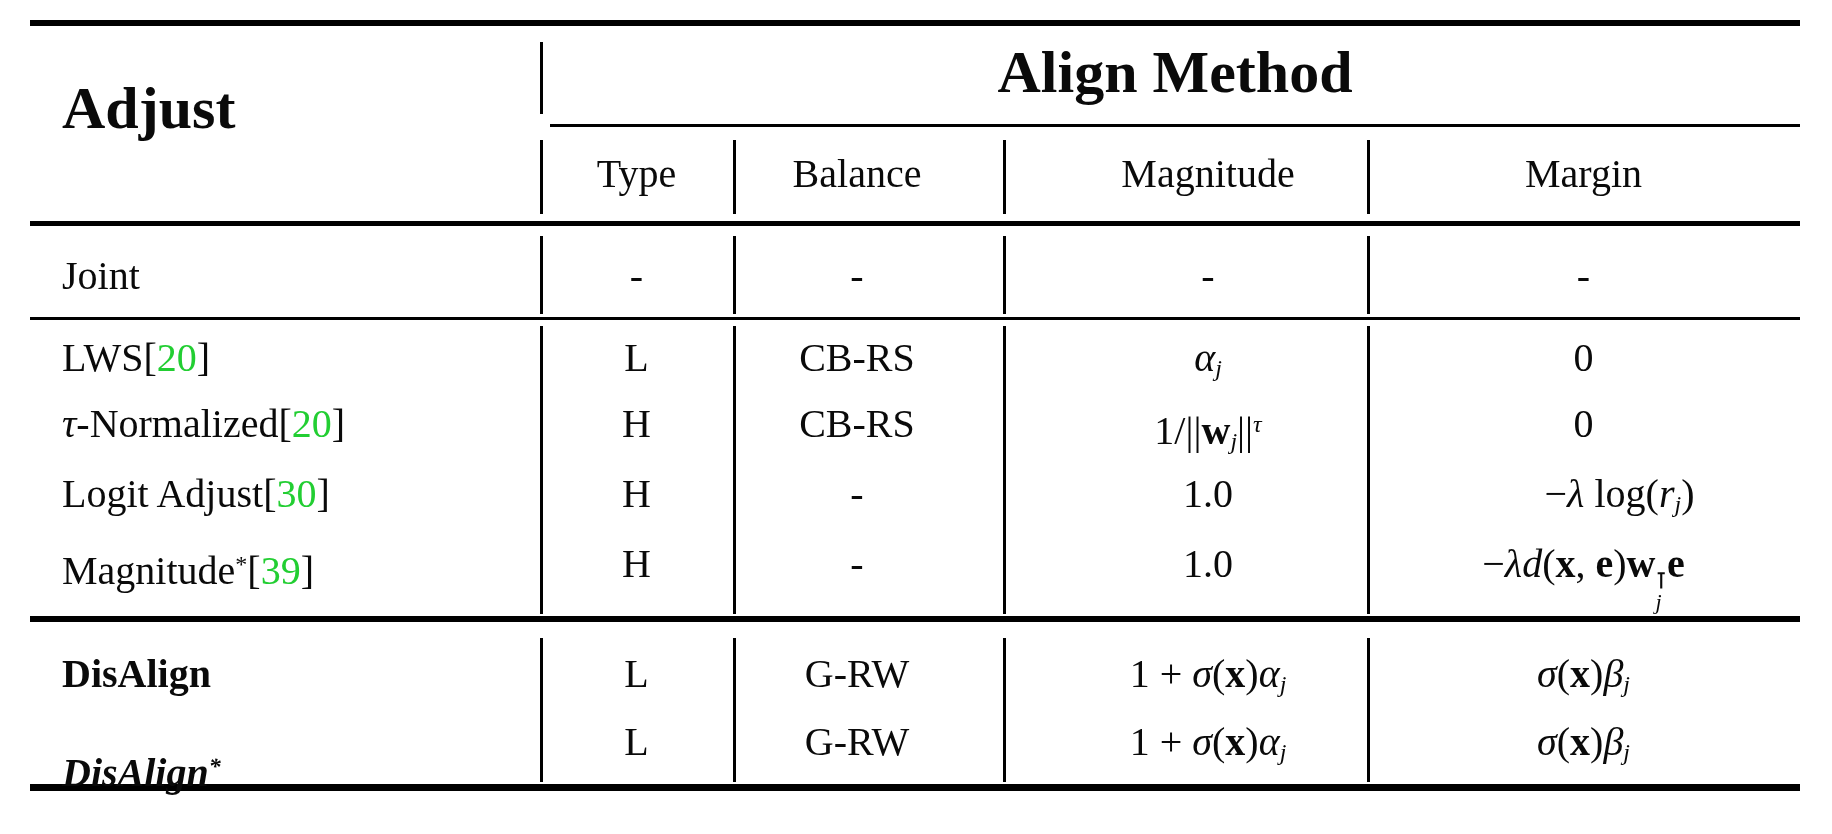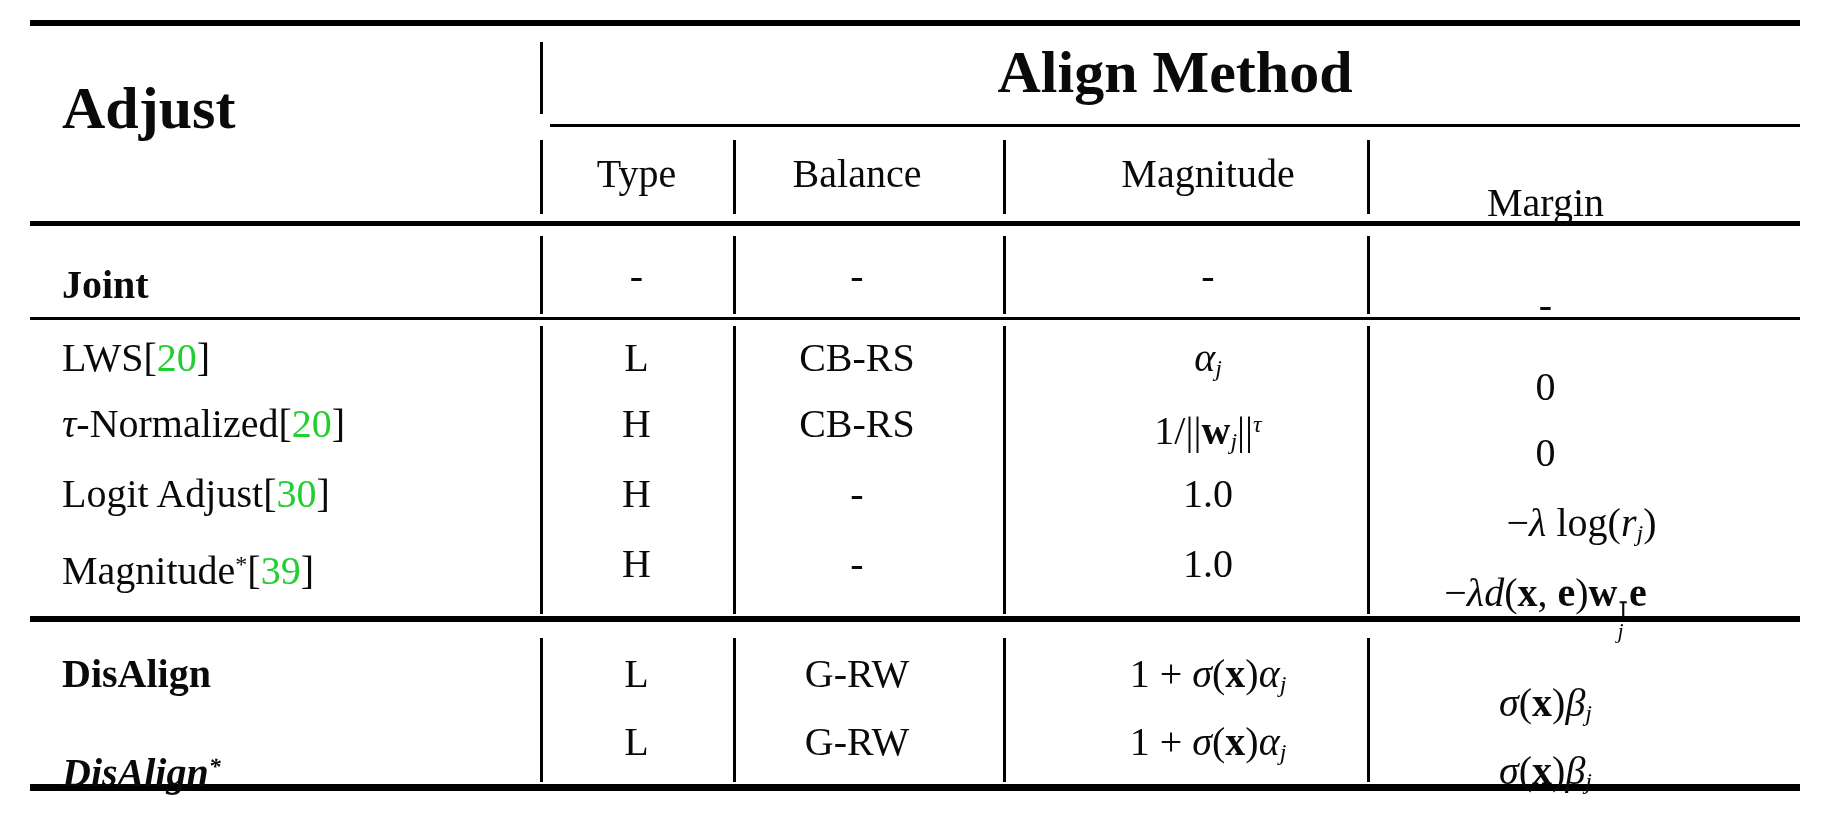--- a/index.html
+++ b/index.html
@@ -13,21 +13,21 @@
   .vline{position:absolute; width:3px; background:#000;}
   .txt{position:absolute; white-space:nowrap;}
   .center{text-align:center;}
   .hdr-main{font-size:60px; line-height:60px; font-weight:bold;}
   .hdr-sub{font-size:58px; line-height:60px;}
   .row-cell{position:absolute; font-size:40px; line-height:60px; height:60px;}
   .c-method{left:62px; width:470px; text-align:left;}
   .c-type{left:540px; width:193px; text-align:center;}
   .c-balance{left:722px; width:270px; text-align:center;}
   .c-magnitude{left:1003px; width:364px; text-align:center;padding-left:23px;}
-  .c-margin{left:1329px; width:433px; text-align:center;margin-top:29px;}
+  .c-margin{left:1367px; width:433px; text-align:center;}
   .seg-i{font-style:italic;}
   .seg-b{font-weight:bold;}
   .seg-g{color:var(--green);}
   .seg-sub{font-size:0.60em; vertical-align:-0.22em;}
   .seg-sup{font-size:0.60em; vertical-align:0.48em;}
   .stack{display:inline-flex; flex-direction:column; vertical-align:-0.52em;
          font-size:0.55em; line-height:0.92; text-align:left;}
   .stack .st-top{font-weight:bold;}
   .stack .st-bot{font-style:italic;}
   #watermark{
@@ -72,21 +72,21 @@
 
   <div class="txt hdr-main" style="left:62px;top:78px;">Adjust</div>
   <div class="txt hdr-main center" style="left:550px;top:42px;width:1250px;">Align Method</div>
 
   <div class="row-cell hdr-sub c-type" style="top:144px;">Type</div>
   <div class="row-cell hdr-sub c-balance" style="top:144px;">Balance</div>
   <div class="row-cell hdr-sub c-magnitude" style="top:144px;">Magnitude</div>
   <div class="row-cell hdr-sub c-margin" style="top:144px;">Margin</div>
 
   <div>
-    <div class="row-cell c-method" style="top:255px;font-weight:bold;"><span>Joint</span></div>
+    <div class="row-cell c-method" style="top:246px;"><span>Joint</span></div>
     <div class="row-cell c-type" style="top:246px;">-</div>
     <div class="row-cell c-balance" style="top:246px;">-</div>
     <div class="row-cell c-magnitude" style="top:246px;"><span>-</span></div>
     <div class="row-cell c-margin" style="top:246px;"><span>-</span></div>
   </div>
 
   <div>
     <div class="row-cell c-method" style="top:328px;"><span>LWS[</span><span class="seg-g">20</span><span>]</span></div>
     <div class="row-cell c-type" style="top:328px;">L</div>
     <div class="row-cell c-balance" style="top:328px;">CB-RS</div>

